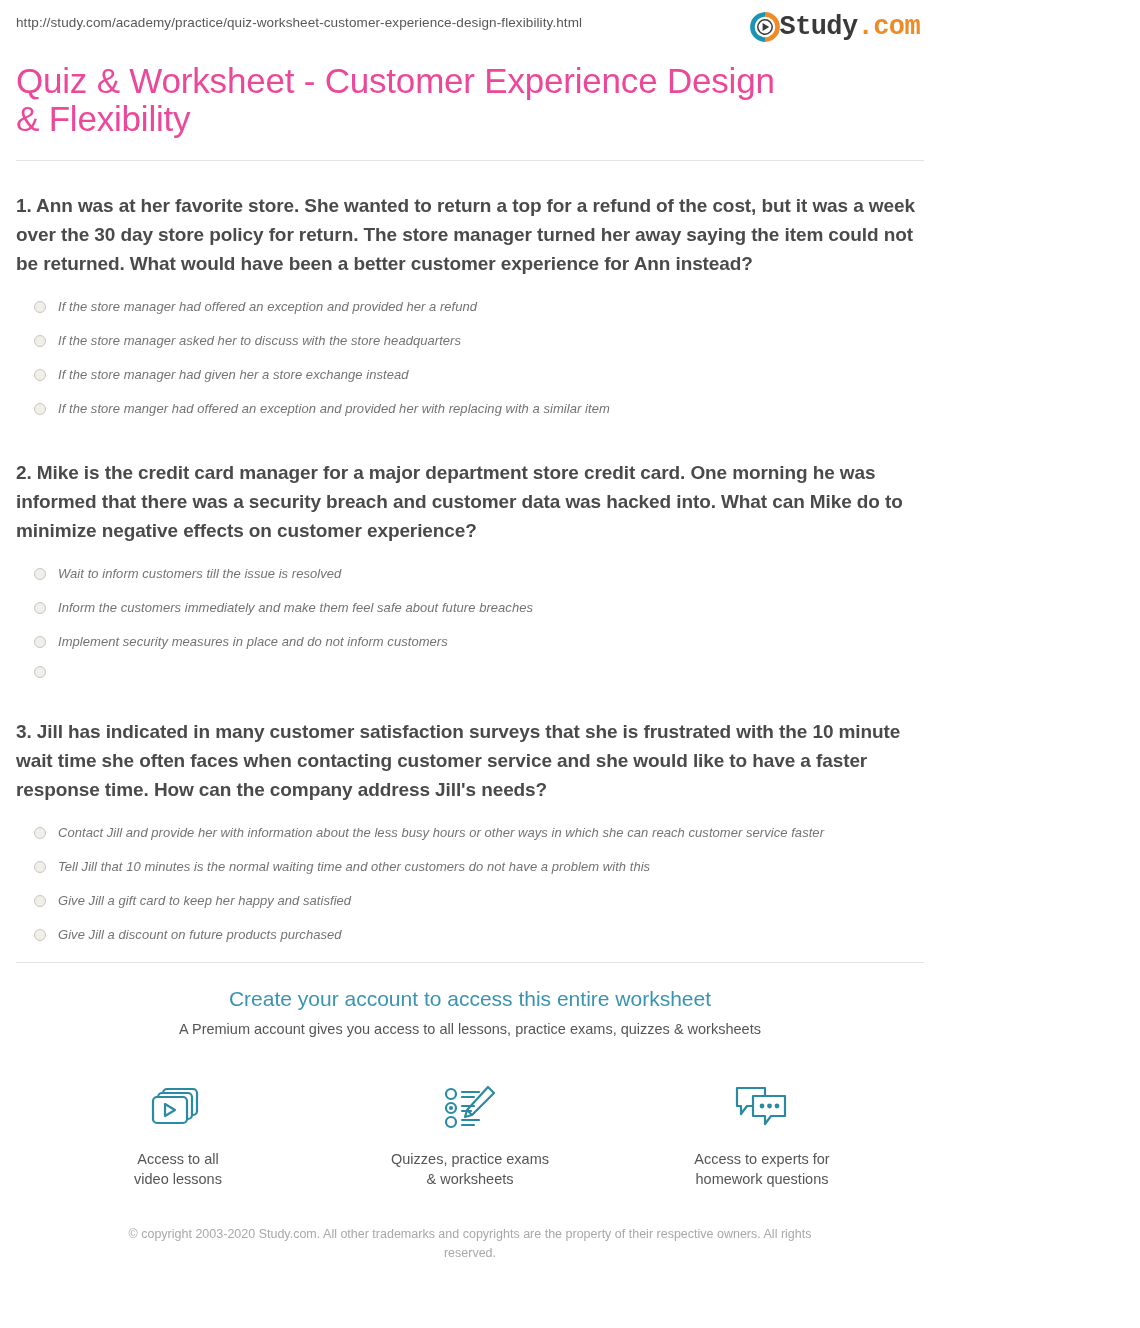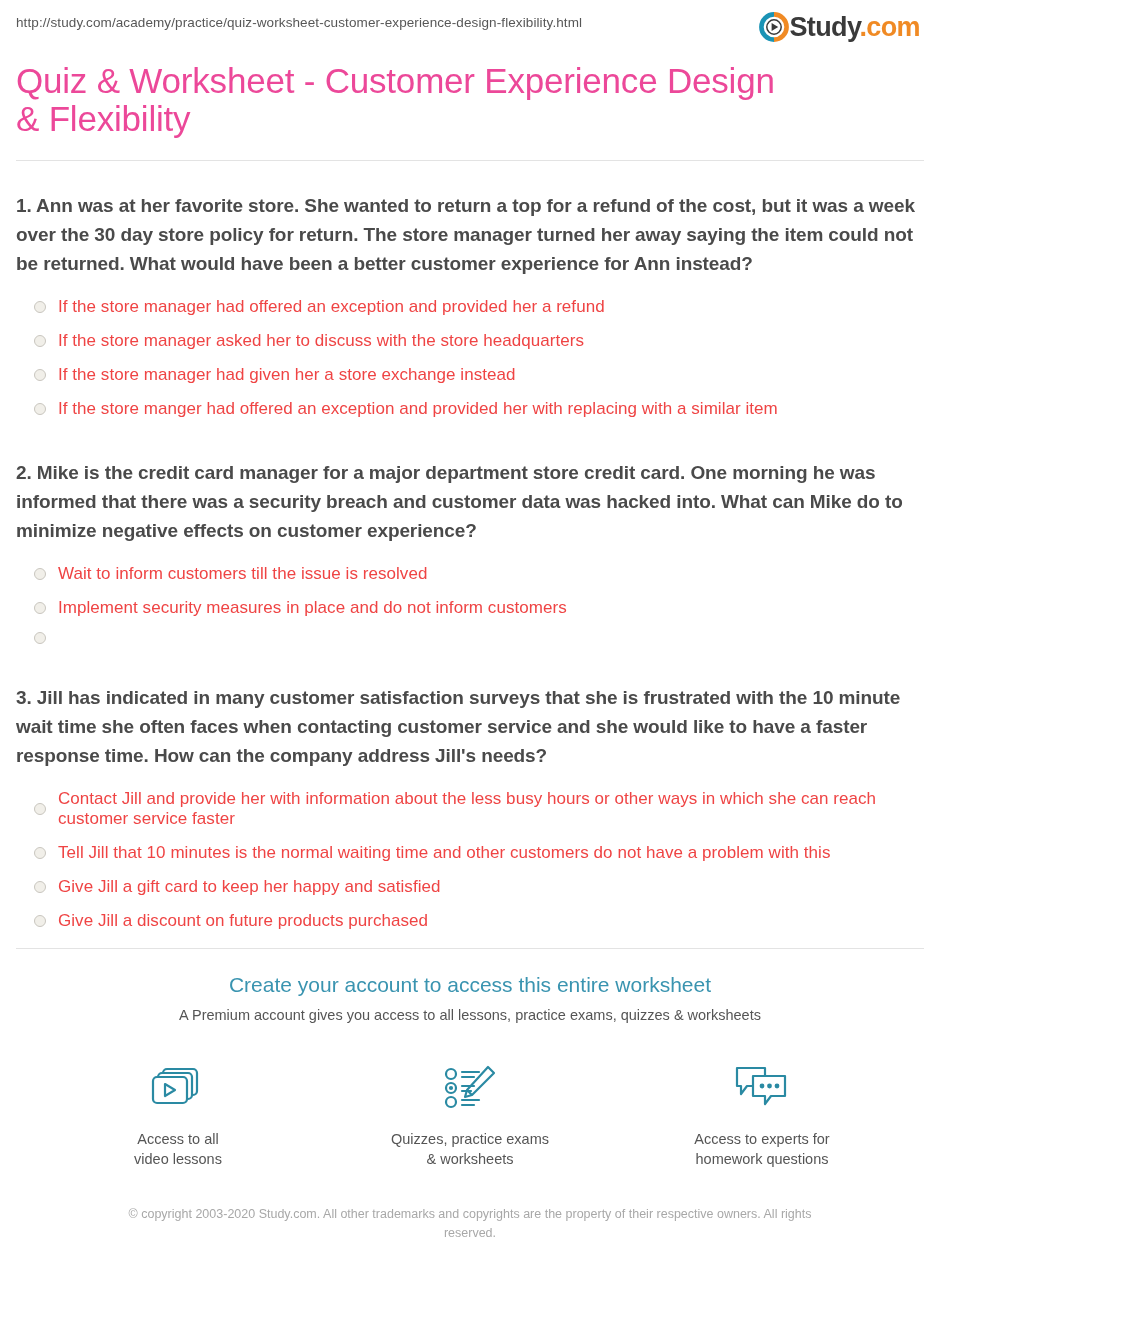--- a/index.html
+++ b/index.html
@@ -38,20 +38,21 @@
     letter-spacing: 0.1px;
     line-height: 18px;
     padding-top: 2px;
     font-family: "Liberation Sans", sans-serif;
     white-space: nowrap;
   }
   .logo {
     display: flex;
     align-items: flex-start;
     padding-right: 4px;
+    font-family: Liberation Mono, monospace;
   }
   .logo-mark {
     width: 30px;
     height: 30px;
     flex: 0 0 30px;
     display: block;
   }
   .logo-text {
     font-size: 27px;
     font-weight: bold;
@@ -102,44 +103,45 @@
   .radio {
     width: 12px;
     height: 12px;
     flex: 0 0 12px;
     border-radius: 50%;
     border: 1px solid #c9c6bf;
     background: #f1efe9;
     display: block;
   }
   .opt-label {
-    font-size: 17px;
+    font-size: 13px;
     line-height: 20px;
-    color: #ef4444;
+    color: #737373;
     letter-spacing: 0.05px;
+    font-style: italic;
   }
   .q-gap { height: 22px; }
 
   
   .cta {
     text-align: center;
     padding-top: 22px;
   }
   .cta-title {
     font-size: 21px;
     line-height: 28px;
     color: #3a94b0;
     margin: 0 0 6px 0;
     font-weight: normal;
   }
   .cta-sub {
     font-size: 14.5px;
     line-height: 20px;
     color: #555555;
-    margin: 0;
+    margin: 6px;
   }
   .features {
     display: flex;
     justify-content: center;
     align-items: flex-start;
     gap: 112px;
     padding-top: 32px;
   }
   .feature {
     width: 180px;
@@ -216,20 +218,24 @@
     </div>
 
     <div class="q-gap"></div>
 
     <div class="question-block">
       <p class="q-text">2. Mike is the credit card manager for a major department store credit card. One morning he was informed that there was a security breach and customer data was hacked into. What can Mike do to minimize negative effects on customer experience?</p>
       <ul class="options">
         <li class="option">
           <span class="radio"></span>
           <span class="opt-label">Wait to inform customers till the issue is resolved</span>
+        </li>
+        <li class="option">
+          <span class="radio"></span>
+          <span class="opt-label">Inform the customers immediately and make them feel safe about future breaches</span>
         </li>
         <li class="option">
           <span class="radio"></span>
           <span class="opt-label">Implement security measures in place and do not inform customers</span>
         </li>
         <li class="option">
           <span class="radio"></span>
         </li>
       </ul>
     </div>

